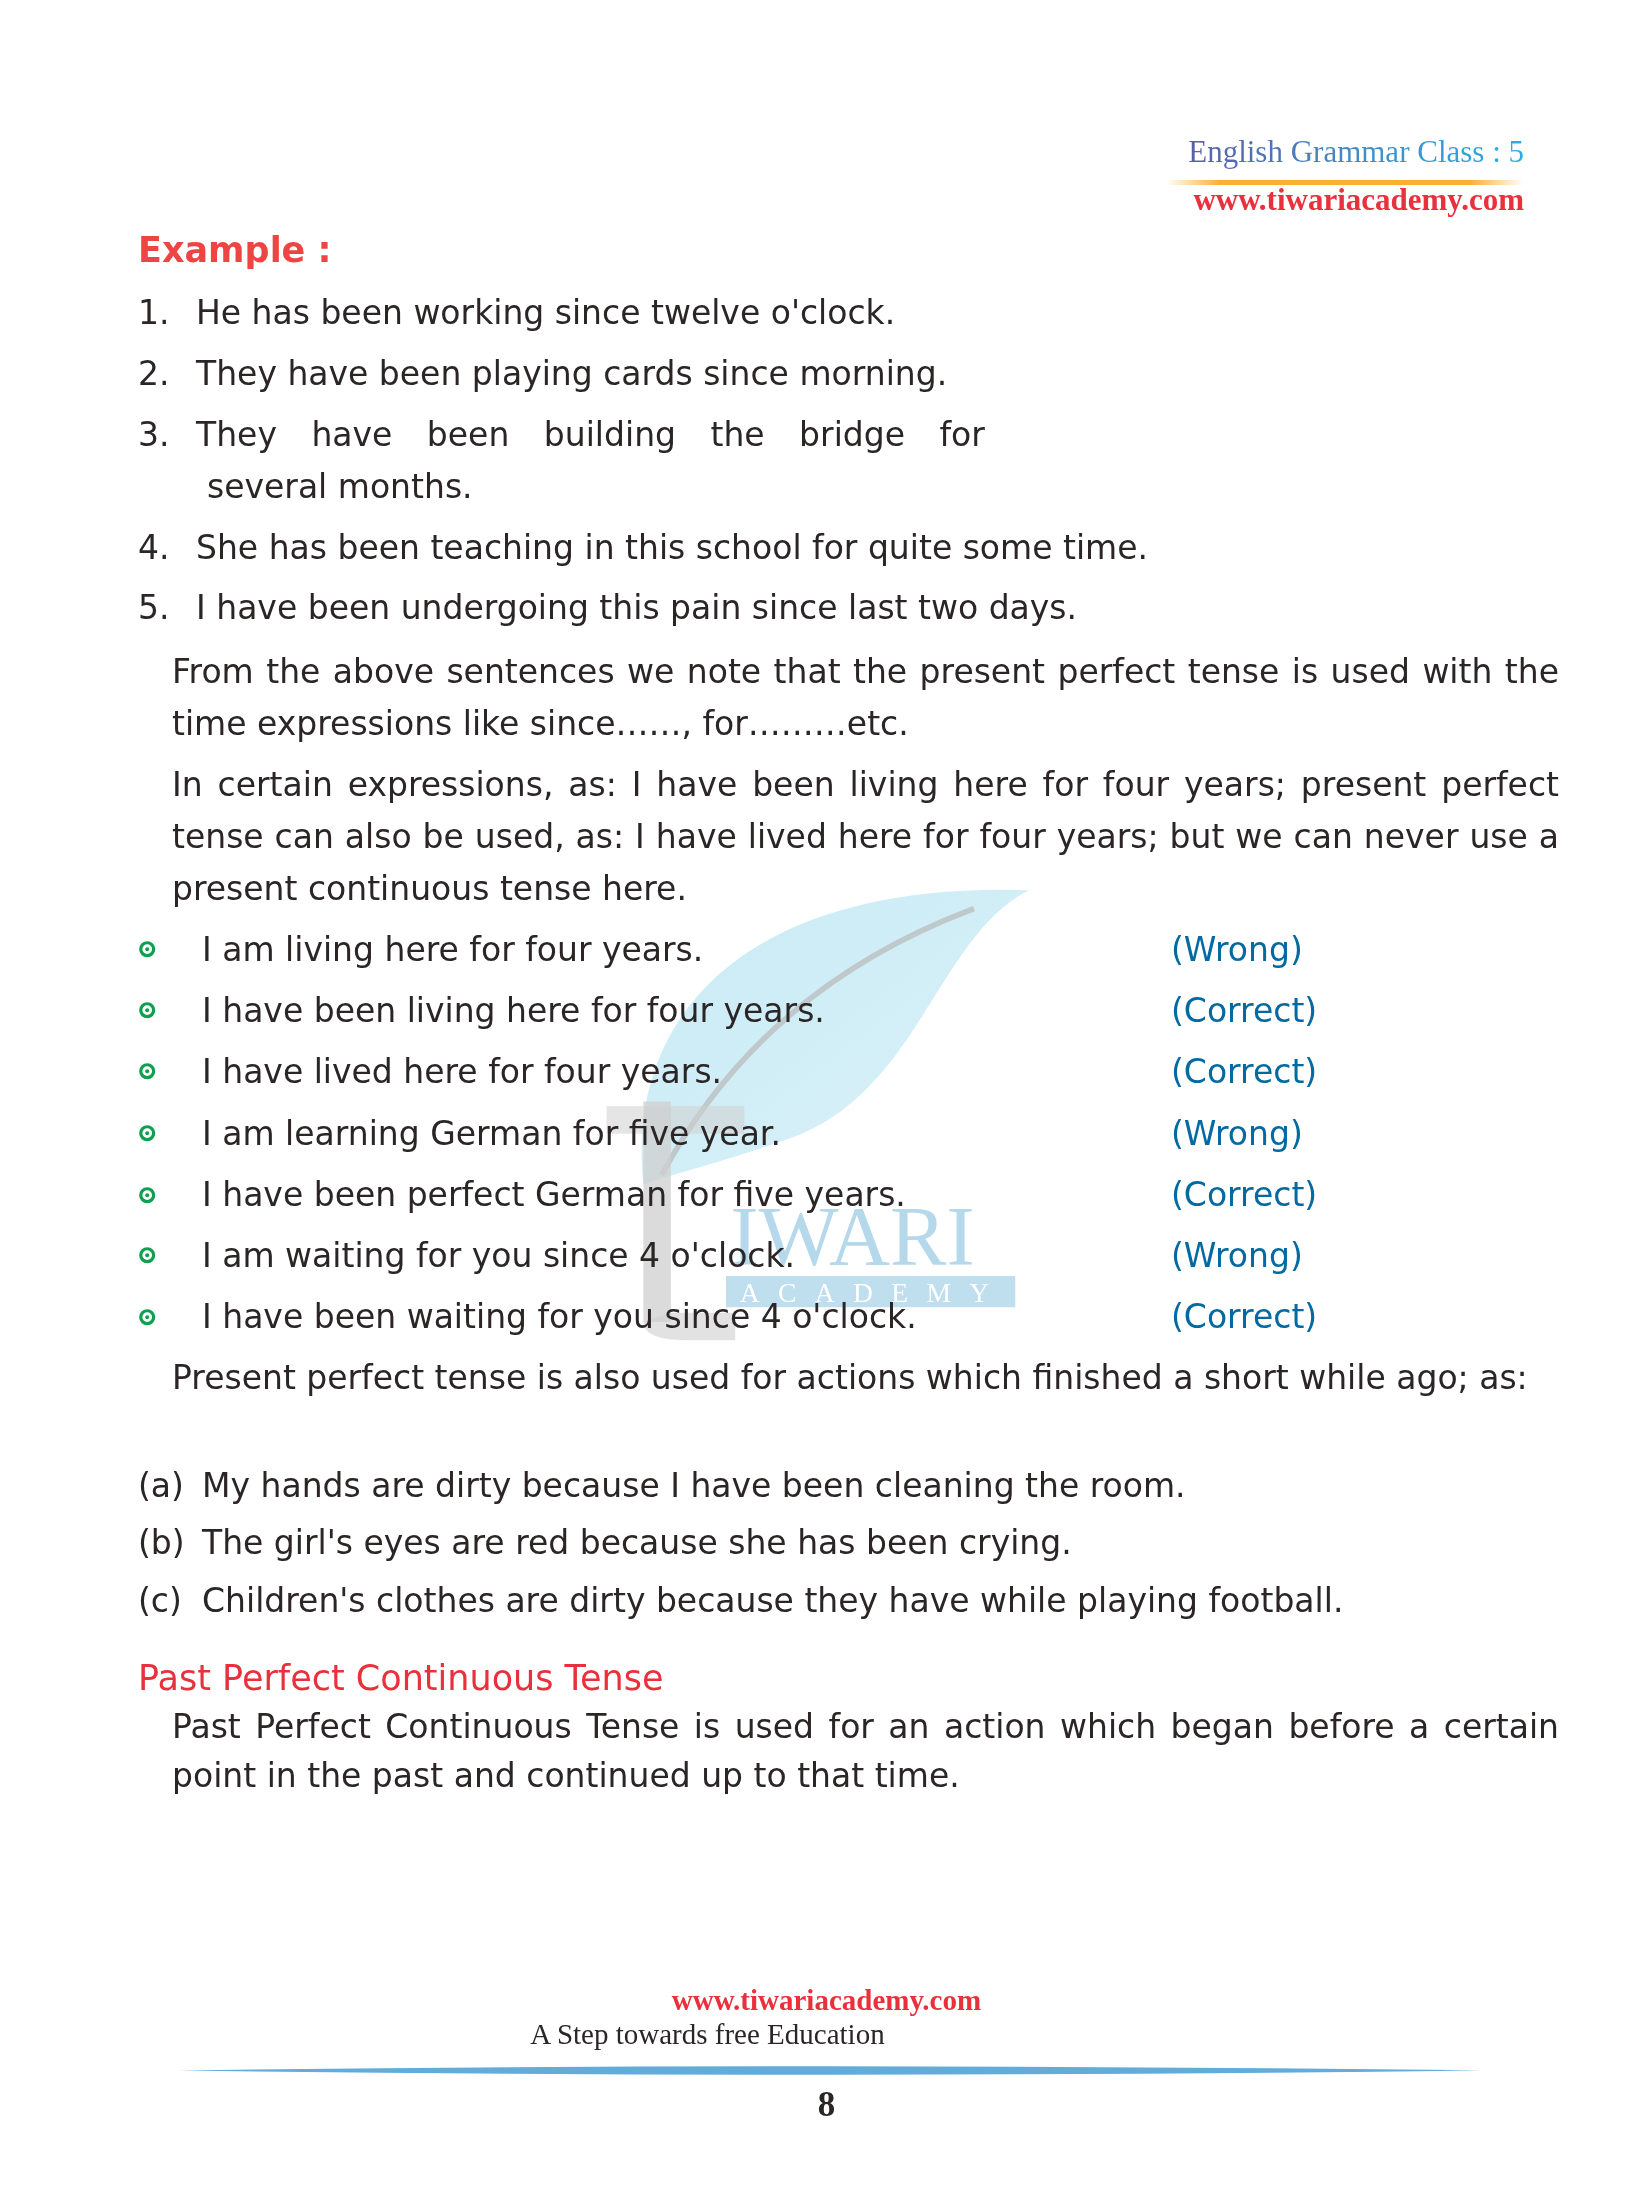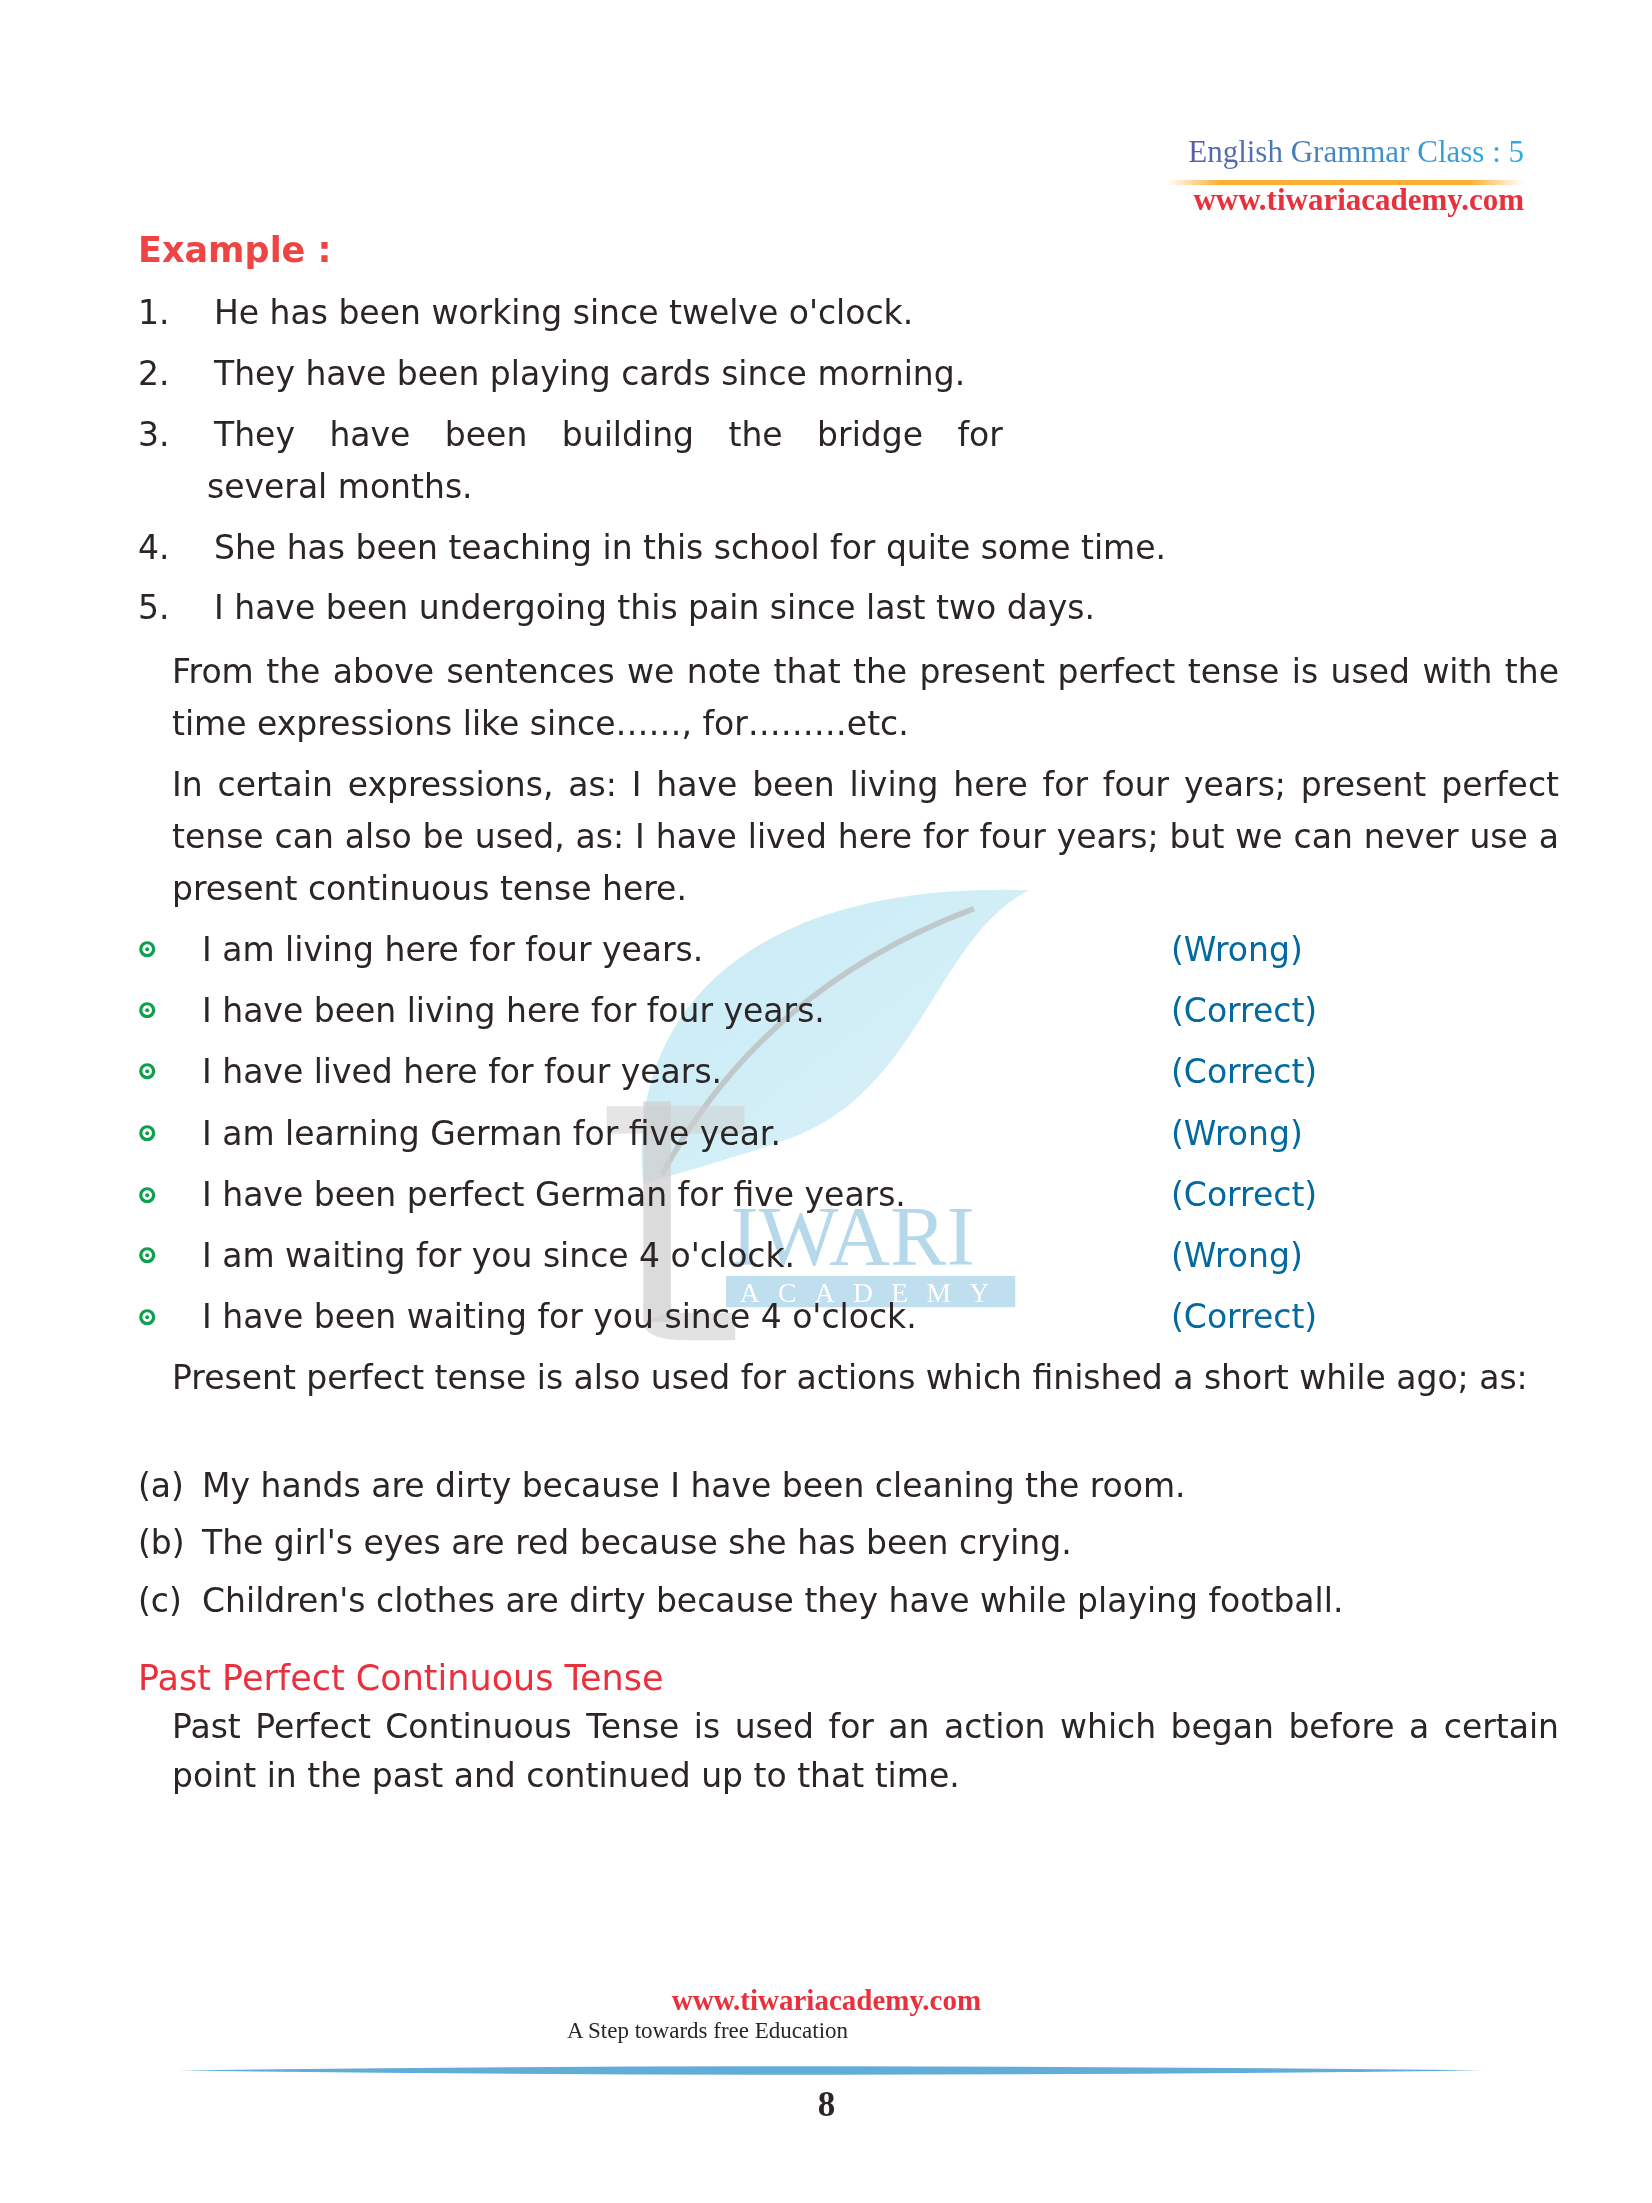--- a/index.html
+++ b/index.html
@@ -10,31 +10,31 @@
        font-size:31px;white-space:nowrap;
        background:linear-gradient(90deg,#5a5fa9 0%,#3f8fc9 55%,#29aee3 100%);
        -webkit-background-clip:text;background-clip:text;color:transparent;}
   .hdr-rule{right:129px;top:180px;width:358px;height:4.6px;border-radius:2.8px;
        background:linear-gradient(90deg,rgba(251,176,52,0) 0%,#fbb034 15%,#fbb034 85%,rgba(251,176,52,0) 100%);}
   .hdr-url{right:129px;top:182px;font-family:"Liberation Serif",serif;font-weight:bold;
        font-size:31px;color:#e8313c;white-space:nowrap;}
   .example{left:138px;top:230px;font-weight:bold;font-size:35px;color:#ef4444;}
   .t{font-size:33px;line-height:1;white-space:nowrap;}
   .num{left:138px;}
-  .itxt{left:214px;}
+  .itxt{left:196px;}
   .para{left:138px;width:1387px;font-size:33px;line-height:52px;text-align:justify;
         text-align-last:left;margin-left:34px;}
   .bullet{left:138px;width:18.4px;height:18.4px;}
   .btxt{left:202px;}
   .mark{left:1171px;color:#0369a1;}
   .sub-h{left:138px;top:1658px;font-weight:normal;font-size:35px;color:#e8313c;}
   .foot-url{left:0;width:1653px;text-align:center;top:1984px;font-family:"Liberation Serif",serif;
        font-weight:bold;font-size:29px;color:#e8313c;}
   .foot-tag{left:0;width:1415px;text-align:center;top:2018px;font-family:"Liberation Serif",serif;
-       font-size:23px;color:#2b2526;}
+       font-size:29px;color:#2b2526;}
   .foot-line{left:179px;top:2064px;width:1304px;height:13px;}
   .page-num{left:0;width:1653px;text-align:center;top:2085px;font-family:"Liberation Serif",serif;
        font-weight:bold;font-size:35px;color:#2b2526;}
   .wm{left:588px;top:826px;width:478px;height:551px;pointer-events:none;}
 </style>
 </head>
 <body>
 
 <svg class="abs wm" viewBox="0 0 520 600">
   <defs>

